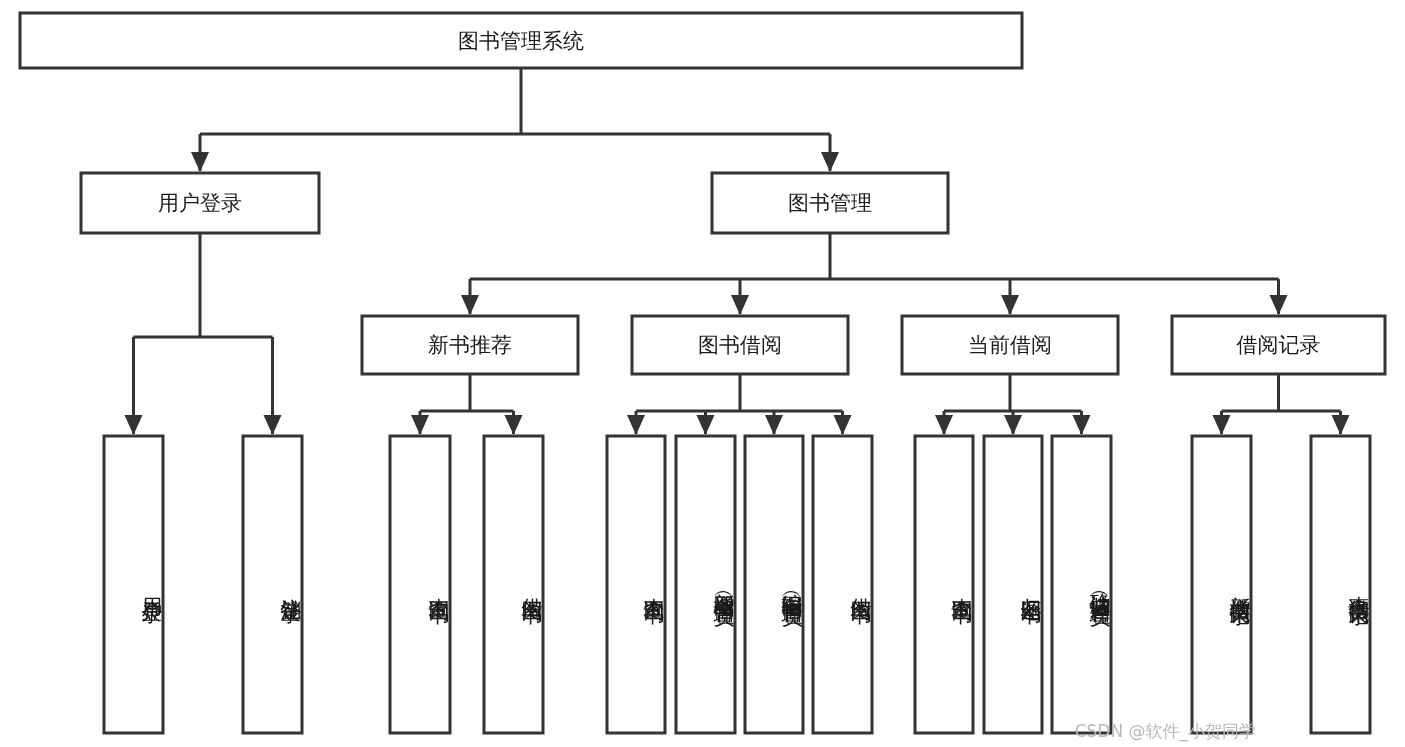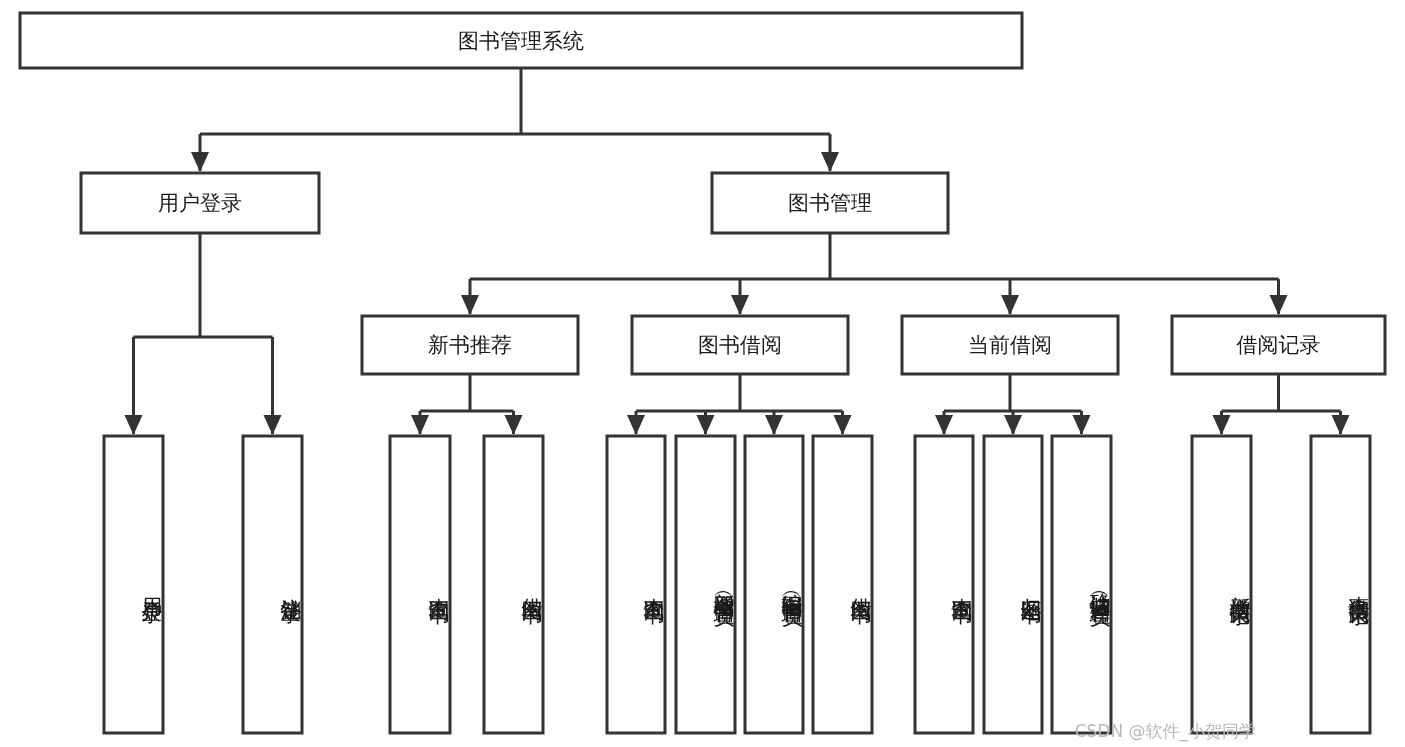--- a/index.html
+++ b/index.html
@@ -11,21 +11,20 @@
     width: 1405px;
     height: 747px;
     font-family: "DejaVu Sans", "Liberation Sans", sans-serif;
     overflow: hidden;
   }
   #diagram-root {
     position: relative;
     width: 1259px;
     height: 747px;
     background: #ffffff;
-    padding-left: 13px;
   }
   svg#flow-svg {
     position: absolute;
     left: 0;
     top: 0;
     width: 1405px;
     height: 747px;
     display: block;
   }
   .node-rect {
@@ -60,21 +59,21 @@
     line-height: 1.05;
     letter-spacing: 2px;
     white-space: nowrap;
     display: flex;
     align-items: flex-start;
     justify-content: center;
     pointer-events: none;
   }
   .watermark {
     position: absolute;
-    right: 16px;
+    right: 3px;
     bottom: 4px;
     font-family: "DejaVu Sans", "Liberation Sans", sans-serif;
     font-size: 17px;
     color: #b9b9b9;
     white-space: nowrap;
   }
 </style>
 </head>
 <body>
 

